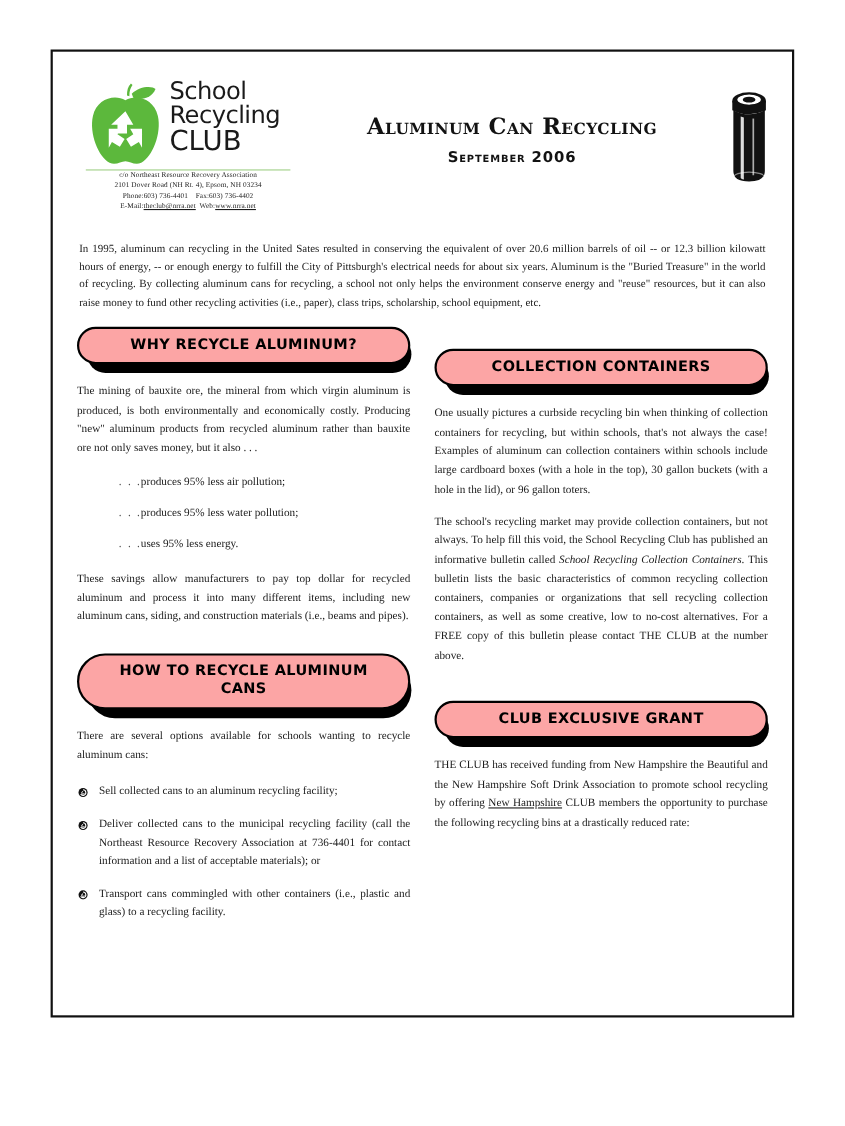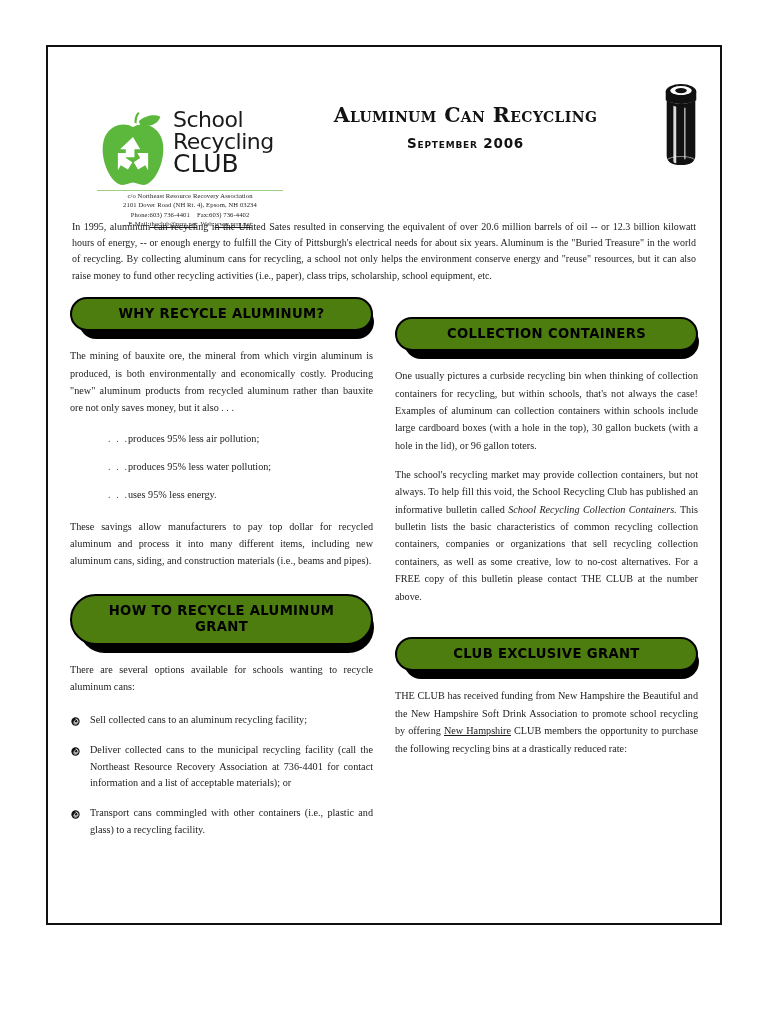--- a/index.html
+++ b/index.html
@@ -35,24 +35,23 @@
   }
 
   
   .header {
     position: relative;
     height: 152px;
   }
 
   .logo-block {
     position: absolute;
-    left: 31px;
+    left: 12px;
     top: 10px;
     width: 200px;
-    margin-top: 36px;
   }
   .logo-top {
     display: flex;
     align-items: flex-start;
   }
   .apple-mark {
     width: 72px;
     height: 76px;
     flex: 0 0 72px;
     margin-top: 4px;
@@ -148,21 +147,21 @@
     top: 8px;
     right: -1px;
     bottom: -8px;
     background: #000000;
     border-radius: 999px;
   }
   .banner {
     position: relative;
     border: 2.5px solid #000000;
     border-radius: 999px;
-    background: #4d7c0f;
+    background: #fca5a5;
     padding: 7px 14px;
     text-align: center;
     font-family: "DejaVu Sans", sans-serif;
     font-weight: bold;
     font-size: 13.2px;
     letter-spacing: 0.35px;
     line-height: 1.26;
     color: #000000;
   }
   .banner.narrow { padding-left: 8px; padding-right: 8px; }
@@ -315,21 +314,21 @@
         </ul>
 
         <p class="para">These savings allow manufacturers to pay top dollar for recycled aluminum and process it into many different items, including new aluminum cans, siding, and construction materials (i.e., beams and pipes).</p>
 
         <div class="spacer-12"></div>
 
         <div class="banner-wrap banner-gap-1">
           <div class="banner-shadow"></div>
           <div class="banner narrow">
             <div>HOW TO RECYCLE ALUMINUM</div>
-            <div>GRANT</div>
+            <div>CANS</div>
           </div>
         </div>
 
         <p class="para">There are several options available for schools wanting to recycle aluminum cans:</p>
 
         <ul class="bullet-list">
           <li>
             <span class="bullet-glyph">
               <svg viewBox="0 0 10 10" width="9" height="9" aria-hidden="true">
                 <circle cx="5" cy="5" r="4.6" fill="#111111"></circle>

